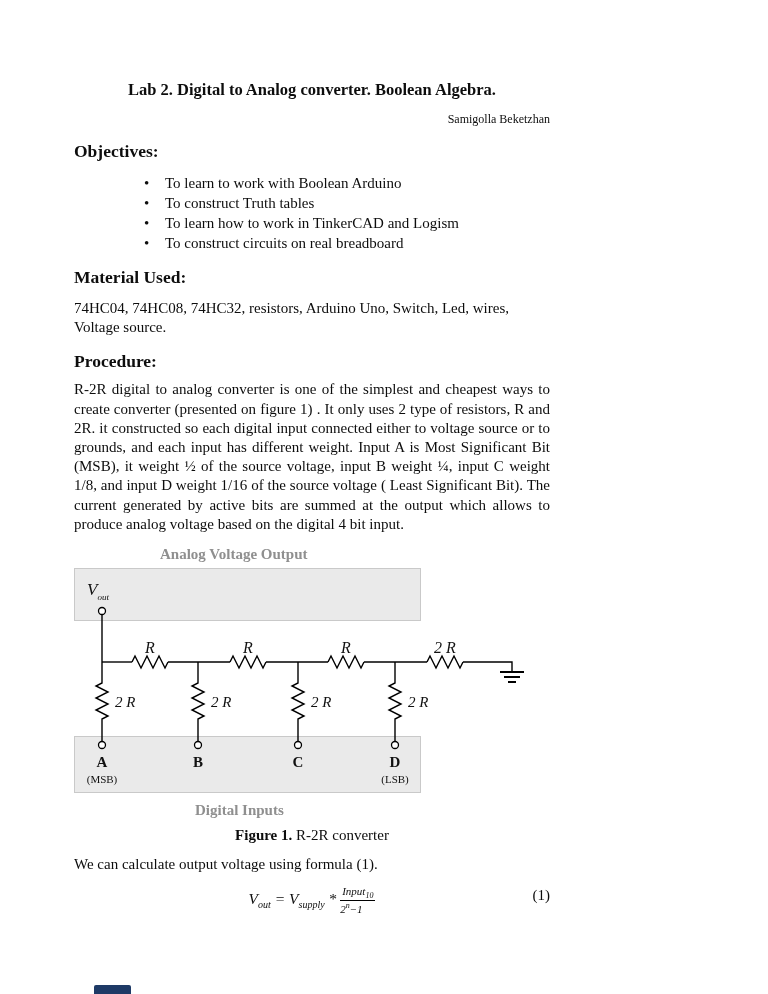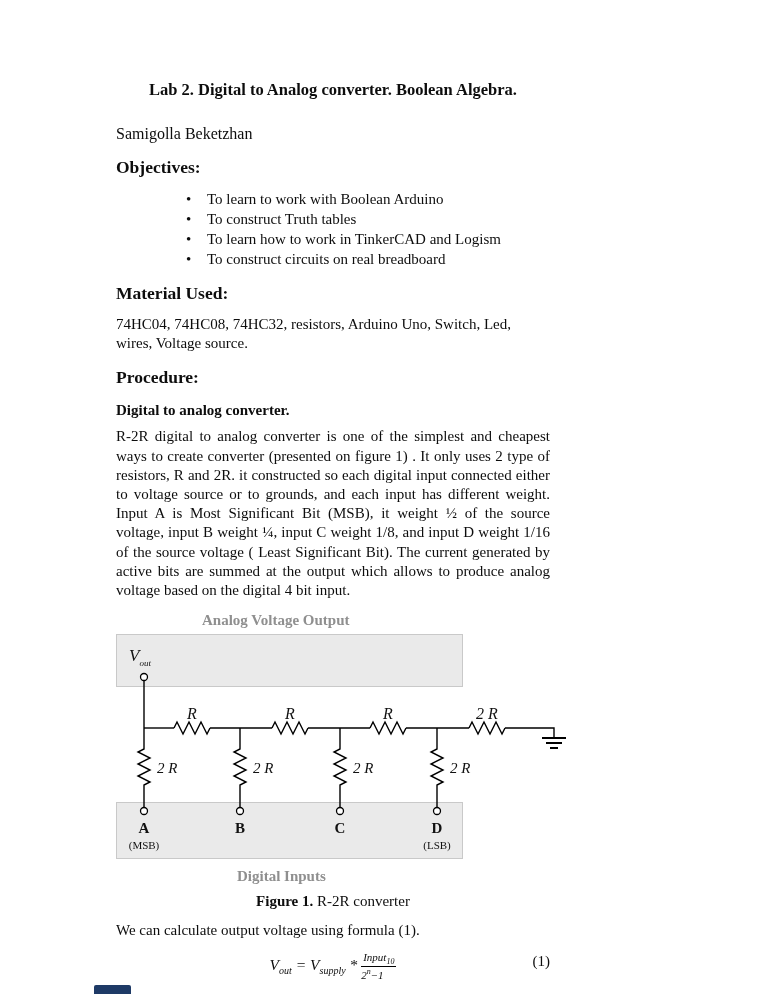--- a/index.html
+++ b/index.html
@@ -4,24 +4,24 @@
 <style>
   * { margin: 0; padding: 0; box-sizing: border-box; }
   html, body { background: #ffffff; }
   .page {
     width: 644px; height: 994px;
     background: #ffffff;
     position: relative;
     overflow: hidden;
     font-family: "Liberation Serif", serif;
     color: #0d0d0d;
-    padding: 80px 94px 0 116px;
+    padding: 80px 94px 0 74px;
   }
   .doc-title { font-size: 16.5px; font-weight: bold; text-align: center; line-height: 1.25; }
-  .doc-author { font-size: 16px; text-align: left; margin-top: 24px; }
+  .doc-author { font-size: 12px; text-align: right; margin-top: 11px; }
   .section-heading { font-size: 17.5px; font-weight: bold; margin-top: 14px; }
   .objectives-list { list-style: none; margin: 11px 0 0 68px; }
   .objectives-list li {
     font-size: 15px; line-height: 1.34; position: relative; padding-left: 23px;
   }
   .objectives-list li::before {
     content: "\2022"; position: absolute; left: 2px; top: 0;
   }
   .body-text { font-size: 15px; line-height: 1.28; margin-top: 11px; }
   .sub-heading { font-size: 15px; font-weight: bold; margin-top: 14px; }
@@ -62,21 +62,20 @@
     <li>To learn to work with Boolean Arduino</li>
     <li>To construct Truth tables</li>
     <li>To learn how to work in TinkerCAD and Logism</li>
     <li>To construct circuits on real breadboard</li>
   </ul>
 
   <div class="section-heading">Material Used:</div>
   <div class="body-text">74HC04, 74HC08, 74HC32, resistors, Arduino Uno, Switch, Led, wires, Voltage source.</div>
 
   <div class="section-heading">Procedure:</div>
-  <div class="sub-heading">Digital to analog converter.</div>
   <div class="body-text justified">R-2R digital to analog converter is one of the simplest and cheapest ways to create converter (presented on figure 1) . It only uses 2 type of resistors, R and 2R. it constructed so each digital input connected either to voltage source or to grounds, and each input has different weight. Input A is Most Significant Bit (MSB), it weight ½ of the source voltage, input B weight ¼, input C weight 1/8, and input D weight 1/16 of the source voltage ( Least Significant Bit). The current generated by active bits are summed at the output which allows to produce analog voltage based on the digital 4 bit input.</div>
 
   <div class="figure-wrap">
     <div class="fig-label analog-label">Analog Voltage Output</div>
 
     <svg width="560" height="228" viewBox="0 0 560 228">
 
       <rect x="0.5" y="0.5" width="346" height="52" fill="#eaeaea" stroke="#c9c9c9"></rect>
       <rect x="0.5" y="168.5" width="346" height="56" fill="#eaeaea" stroke="#c9c9c9"></rect>
 

